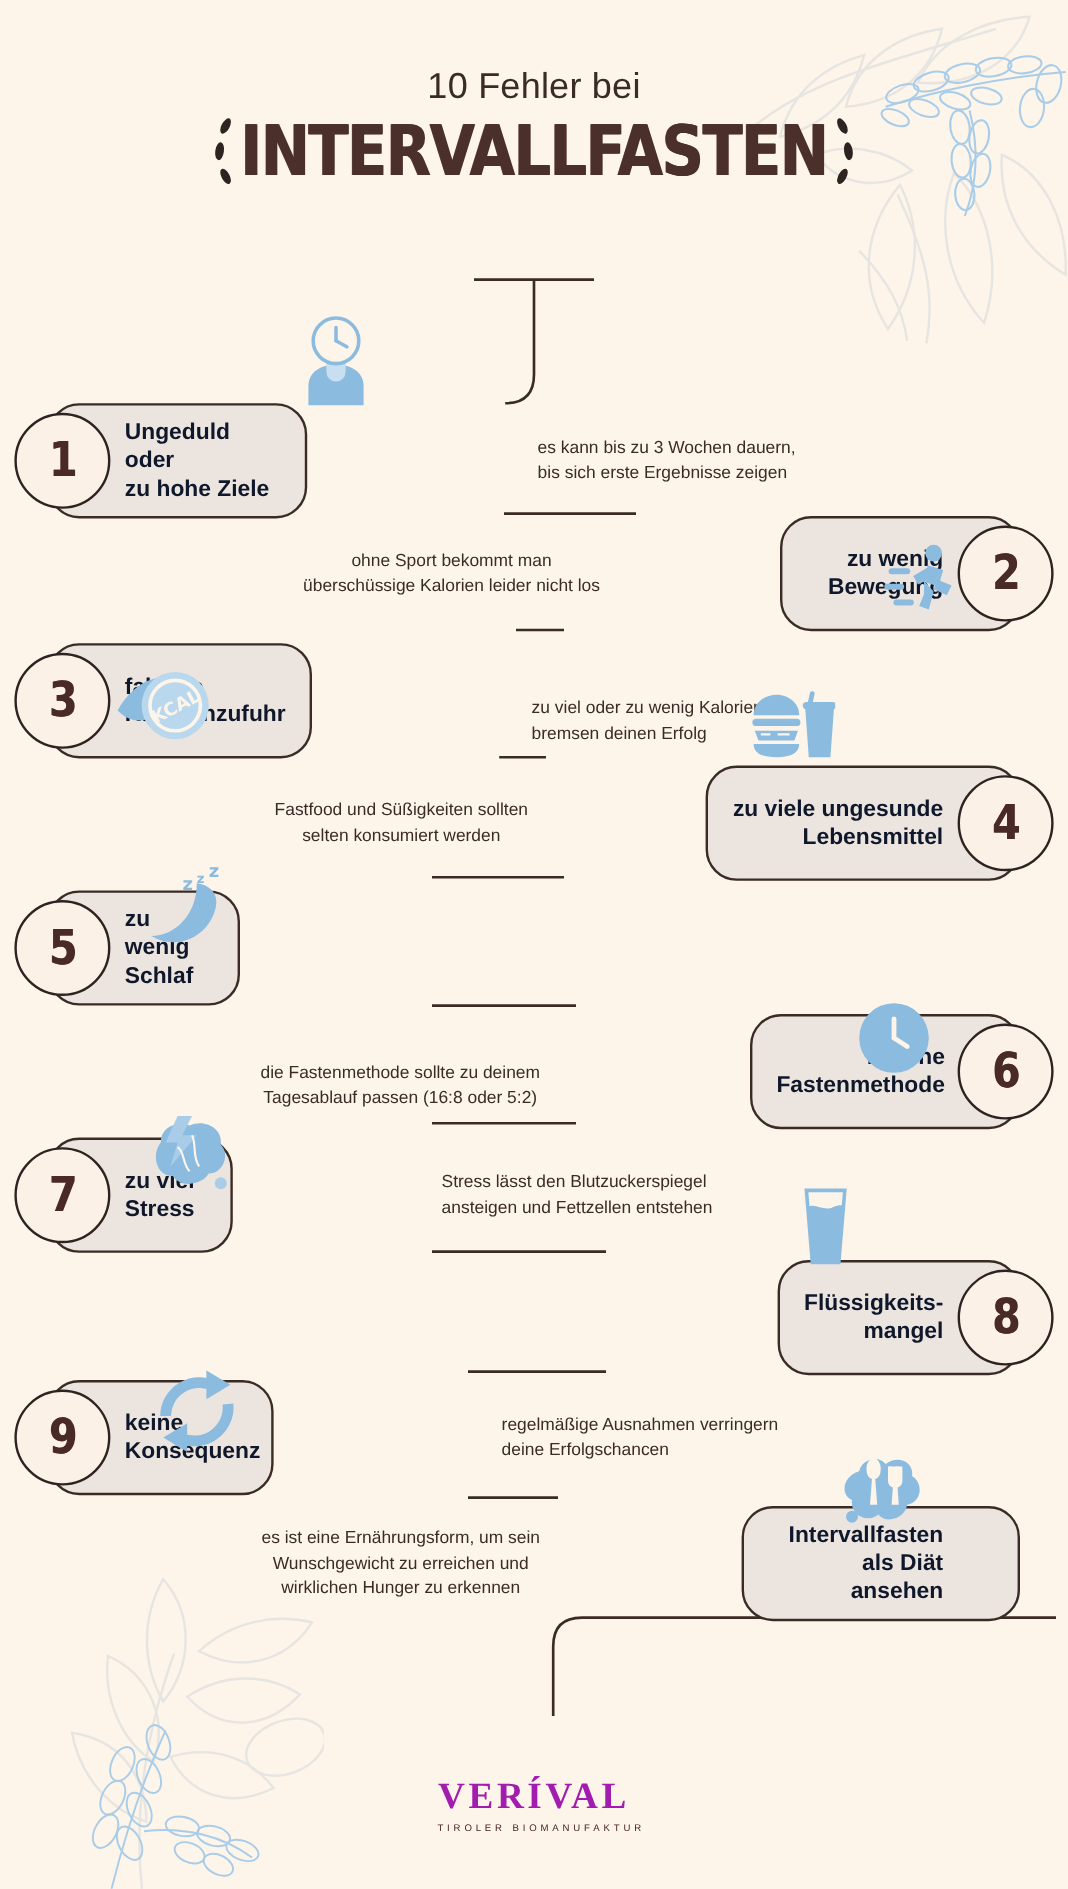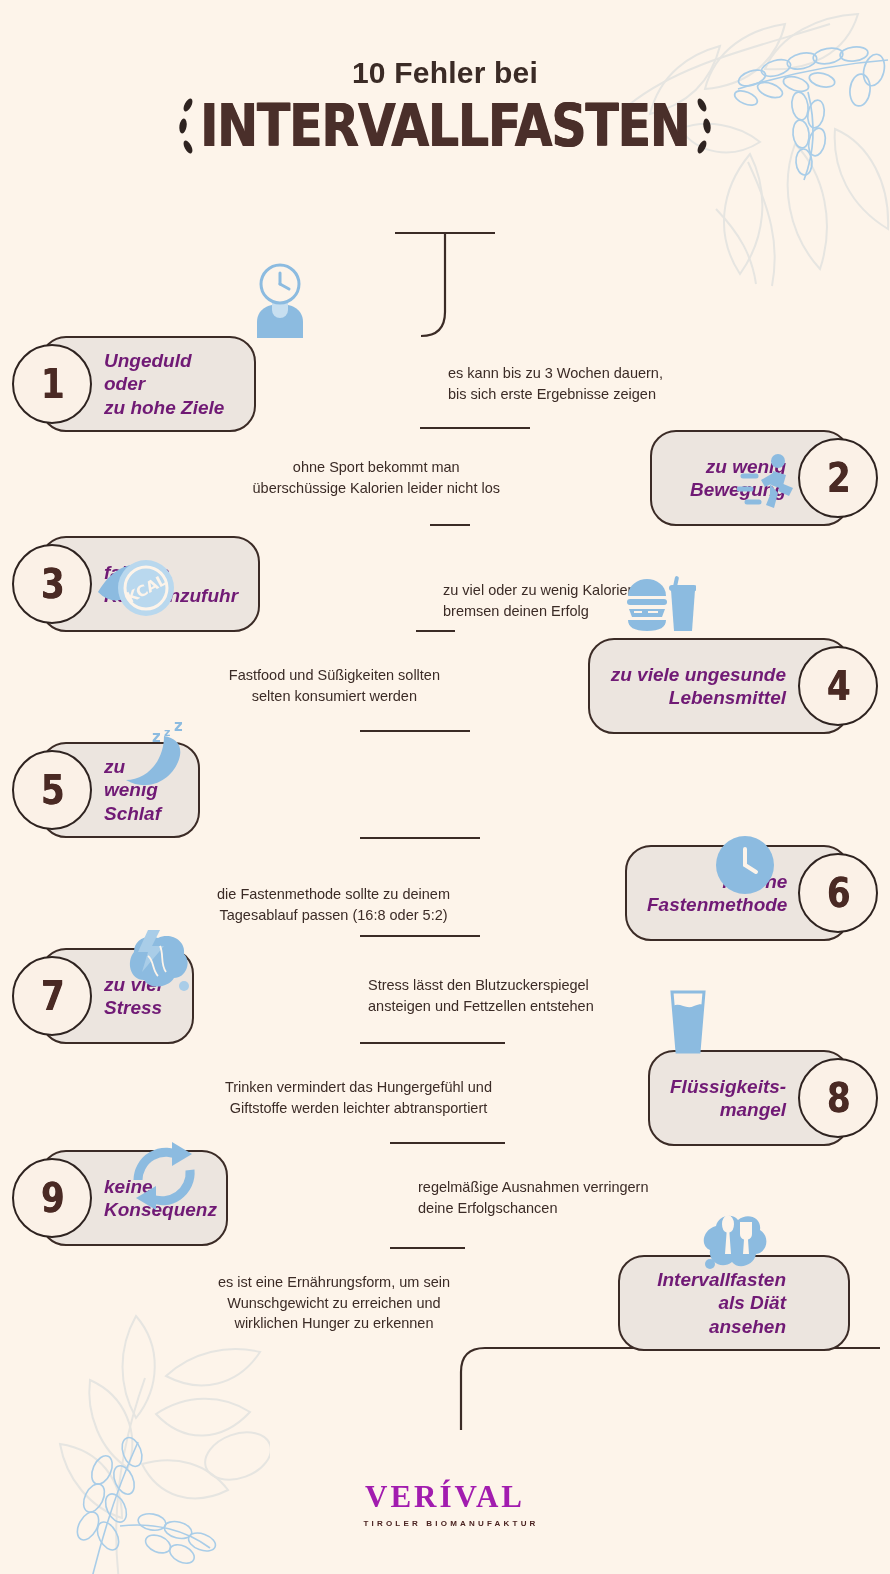--- a/index.html
+++ b/index.html
@@ -17,21 +17,21 @@
   .deco{position:absolute;pointer-events:none;}
   #deco-tr{top:-6px;right:-10px;}
   #deco-bl{left:-30px;bottom:-14px;}
 
   
   #connectors{position:absolute;inset:0;}
 
   
   #header{position:absolute;top:56px;left:0;width:890px;text-align:center;}
   #pretitle{
-    font-size:30px;font-weight:bold;letter-spacing:.2px;color:#3b2b26;
+    font-size:30px;font-weight:normal;letter-spacing:.2px;color:#3b2b26;
     line-height:1.1;
   }
   #title-row{
     display:flex;align-items:center;justify-content:center;gap:16px;margin-top:8px;
   }
   #maintitle{
     font-family:"DejaVu Sans", sans-serif;
     font-weight:bold;
     font-size:46px;
     letter-spacing:-1px;
@@ -68,23 +68,22 @@
     font-weight:bold;font-size:34px;color:#4a2a24;
     letter-spacing:-1px;
     transform:scaleY(1.18);
     text-shadow:0.5px 0 0 #4a2a24;
   }
   .num-badge.n10 span{font-size:30px;}
   .card.left .num-badge{left:-30px;}
   .card.right .num-badge{right:-30px;}
 
   .card-title{
-    font-size:19px;font-weight:bold;line-height:1.22;color:#701a75;
+    font-size:19px;font-weight:bold;line-height:1.22;color:#0f172a;
     white-space:pre-line;
-    font-style:italic;
   }
   .card.left .card-title{margin-left:62px;margin-right:18px;text-align:left;}
   .card.right .card-title{margin-left:20px;margin-right:62px;text-align:right;width:100%;}
 
   .desc{
     position:absolute;top:50%;transform:translateY(-50%);
     font-size:14.5px;line-height:1.42;color:#3b2b26;
     white-space:pre-line;
   }
   .desc.on-right{text-align:left;}
@@ -95,21 +94,21 @@
 
   
   #footer{position:absolute;bottom:46px;left:0;width:890px;text-align:center;}
   #logo-word{
     font-family:"Liberation Serif", serif;
     font-weight:bold;font-size:31px;letter-spacing:3px;color:#a21caf;
     position:relative;display:inline-block;
   }
   #logo-sub{
     font-size:8px;letter-spacing:3.2px;color:#4a2220;margin-top:4px;
-    font-weight:bold;
+    font-weight:normal;
     padding-left:12px;
   }
 </style>
 </head>
 <body>
 
 <div id="stage">
 
   <svg class="deco" id="deco-tr" width="280" height="300" viewBox="0 0 280 300">
     <g fill="none" stroke="#e6e5e1" stroke-width="2">
@@ -411,22 +410,20 @@
   </div>
 
   <div class="row" style="top:1050px;left:0;width:890px;">
     <div class="card right" style="width:202px;">
       <div class="num-badge">
         <span>8</span>
       </div>
       <div class="card-title">Flüssigkeits-
 mangel</div>
     </div>
-    <div class="desc on-left" style="right:398px;top:48px;">Trinken vermindert das Hungergefühl und
-Giftstoffe werden leichter abtransportiert</div>
   </div>
 
   <div class="row" style="top:1150px;left:0;width:890px;">
     <div class="card left" style="width:188px;">
       <div class="num-badge">
         <span>9</span>
       </div>
       <div class="card-title">keine
 Konsequenz</div>
     </div>

